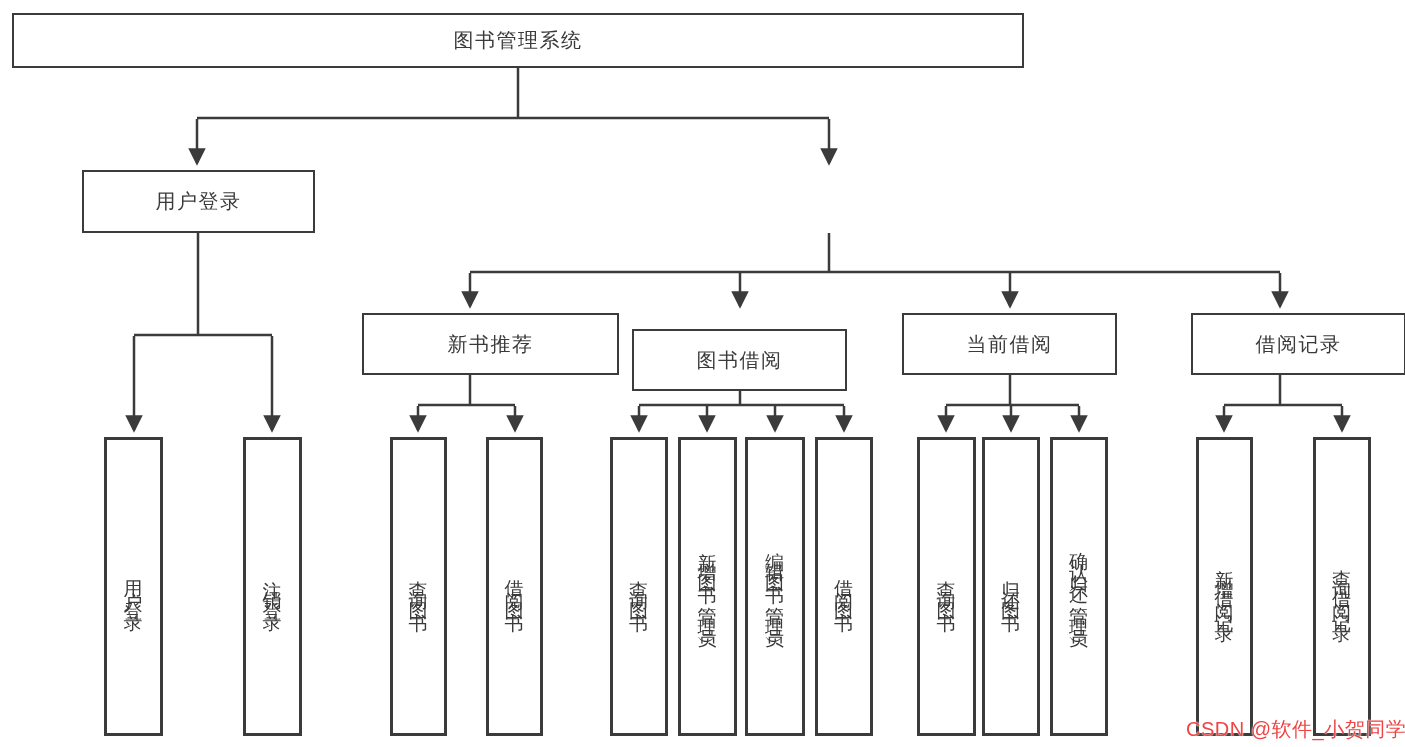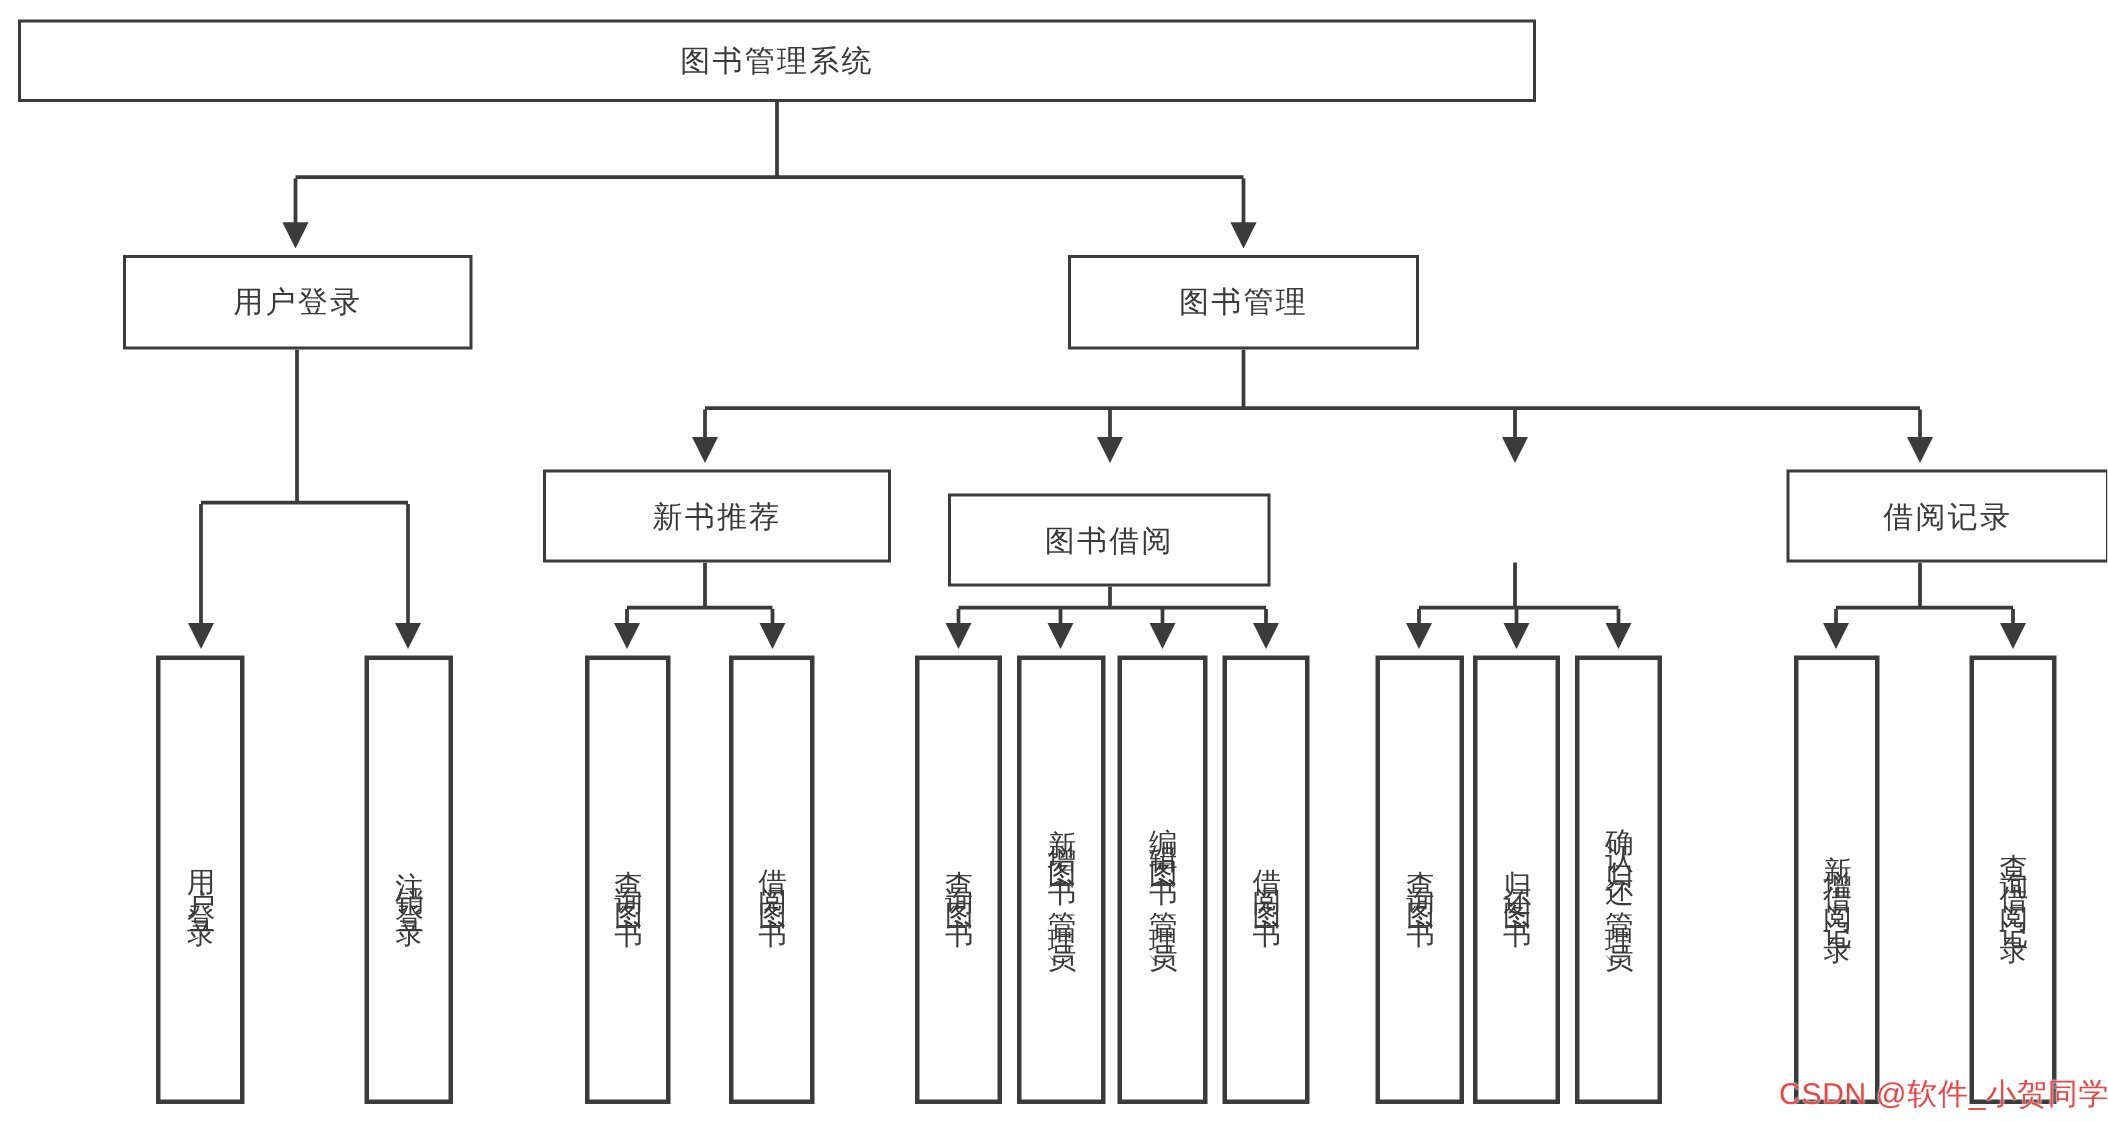--- a/index.html
+++ b/index.html
@@ -105,24 +105,24 @@
 
       <path d="M1280,375 V405 M1224,405 H1342"></path>
       <path d="M1224,406 V430" marker-end="url(#arrow)"></path>
       <path d="M1342,406 V430" marker-end="url(#arrow)"></path>
     </g>
   </svg>
 
   <div class="node hnode" style="left:12px; top:13px; width:1012px; height:55px;">图书管理系统</div>
 
   <div class="node hnode" style="left:82px; top:170px; width:233px; height:63px;">用户登录</div>
-  <div class="node hnode" style="left:712px; top:170px; width:234px; height:63px;">图书管理</div>
 
-  <div class="node hnode" style="left:362px; top:313px; width:232px; height:62px;">新书推荐</div>
+  <div class="node hnode" style="left:362px; top:313px; width:257px; height:62px;">新书推荐</div>
   <div class="node hnode" style="left:632px; top:313px; width:215px; height:62px;margin-top:16px;">图书借阅</div>
+  <div class="node hnode" style="left:902px; top:313px; width:215px; height:62px;">当前借阅</div>
   <div class="node hnode" style="left:1172px; top:313px; width:215px; height:62px;margin-left:19px;">借阅记录</div>
 
   <div class="node vnode" style="left:104px; top:437px; width:59px; height:299px;">
     <span>用户登录</span>
   </div>
   <div class="node vnode" style="left:243px; top:437px; width:59px; height:299px;">
     <span>注销登录</span>
   </div>
 
   <div class="node vnode" style="left:390px; top:437px; width:57px; height:299px;">

